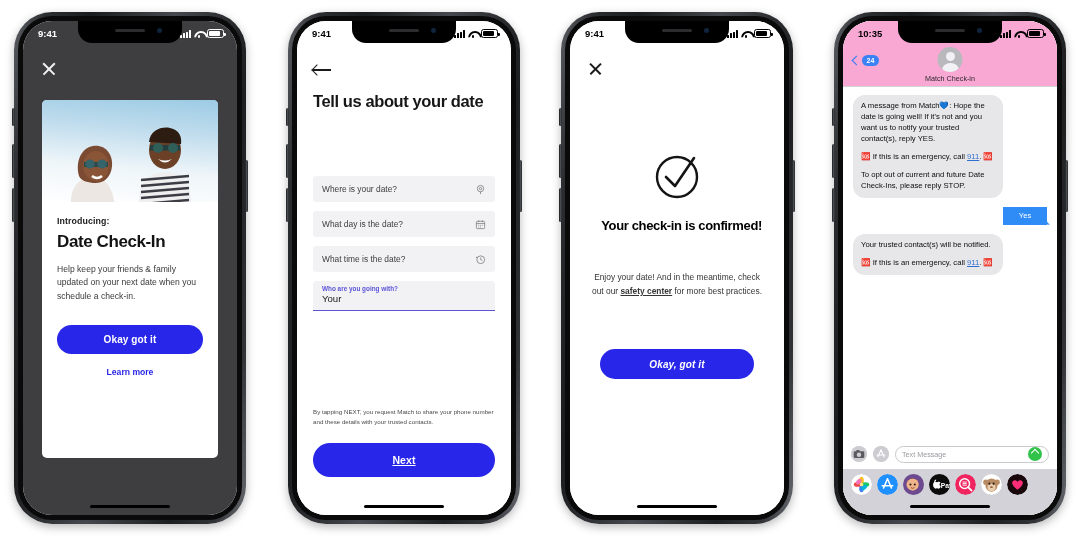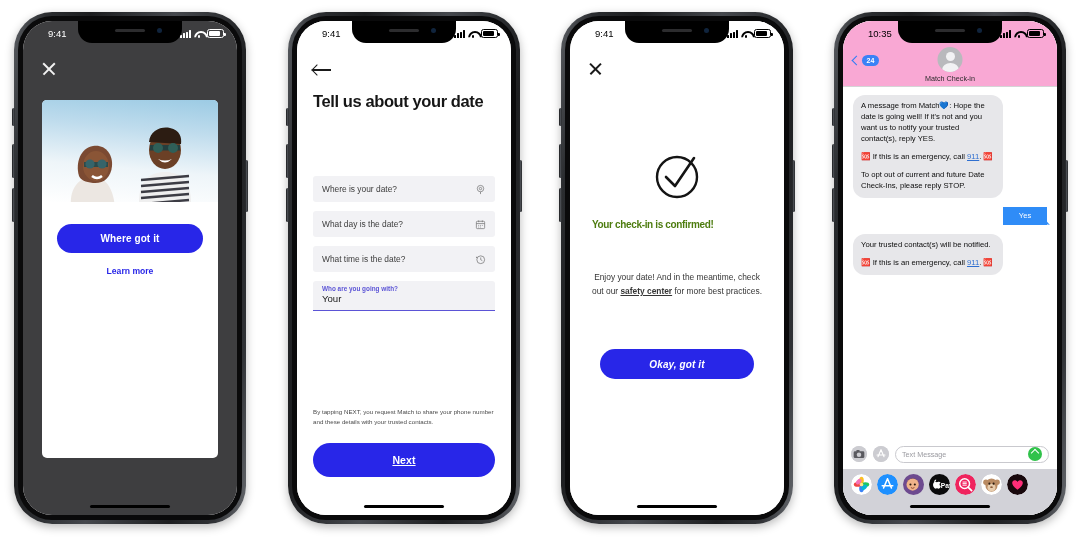--- a/index.html
+++ b/index.html
@@ -66,24 +66,24 @@
     width:30px; height:3px; border-radius:2px; background:#2c2c2e;
   }
   .notch .cam {
     position:absolute; right:20px; top:7px;
     width:5px; height:5px; border-radius:50%;
     background:#10243d;
   }
 
   
   .statusbar {
-    position: absolute; top:0; left:10px; right:0; height:22px;
+    position: absolute; top:0; left:0; right:0; height:22px;
     display:flex; align-items:center; justify-content:space-between;
     padding: 3px 13px 0 15px;
-    font-size: 9.5px; font-weight: normal;
+    font-size: 9.5px; font-weight: bold;
     z-index: 11;
   }
   .statusbar.dark { color:#fff; }
   .statusbar.light { color:#000; }
   .sb-right { display:flex; align-items:center; gap:3px; }
   .bars { display:flex; align-items:flex-end; gap:1px; height:8px; }
   .bars i { width:2px; background:currentColor; border-radius:.5px; display:block; }
   .bars i:nth-child(1){height:3px}
   .bars i:nth-child(2){height:4.5px}
   .bars i:nth-child(3){height:6px}
@@ -205,21 +205,21 @@
     position:absolute; left:18px; top:40px; width:15px; height:15px; cursor:pointer;
   }
   .s3 .close::before, .s3 .close::after {
     content:""; position:absolute; left:0; top:6.5px; width:15px; height:1.5px; background:#1a1a1a;
   }
   .s3 .close::before { transform:rotate(45deg); }
   .s3 .close::after  { transform:rotate(-45deg); }
   .check-wrap { position:absolute; top:128px; left:0; right:0; display:flex; justify-content:center; }
   .title3 {
     position:absolute; top:197px; left:22px; right:22px;
-    text-align:left; font-size:10px; font-weight:bold; color:#4d7c0f;
+    text-align:right; font-size:13px; font-weight:bold; color:#000000;
     line-height:1.3; letter-spacing:-.35px;
   }
   .desc3 {
     position:absolute; top:250px; left:20px; right:20px;
     text-align:center; font-size:8.4px; line-height:1.62; color:#353535;
   }
   .desc3 a { color:#353535; text-decoration:underline; cursor:pointer;font-weight:bold; }
   .cta3 { position:absolute; left:30px; right:30px; top:328px; }
   .cta3 .btn-primary { height:30px; font-size:10px;font-style:italic; }
 
@@ -361,22 +361,27 @@
                   <path d="M8 80 L55 76"></path>
               </g>
               <ellipse cx="31" cy="26" rx="16" ry="19" fill="#6b4026"></ellipse>
               <path d="M15 18 C16 6 28 2 36 4 C46 6 48 14 47 20 Z" fill="#2c1c12"></path>
               <path d="M16 21 h30 v5.5 h-30 z" fill="#243f3f"></path>
               <circle cx="24" cy="24" r="5" fill="#2f5f58"></circle>
               <circle cx="39" cy="24" r="5" fill="#2f5f58"></circle>
               <path d="M24 35 q7 7 14 0 q-7 3 -14 0" fill="#fff"></path>
             </svg>
           </div>
+          <div class="card1-body">
+            <div class="intro">Introducing:</div>
+            <div class="title1">Date Check-In</div>
+            <div class="desc1">Help keep your friends &amp; family updated on your next date when you schedule a check-in.</div>
+          </div>
           <div class="cta-wrap">
-            <button class="btn-primary">Where got it</button>
+            <button class="btn-primary">Okay got it</button>
             <div class="learn">Learn more</div>
           </div>
         </div>
 
         <div class="home-ind"></div>
       </div>
     </div>
   </div>
 
   <div class="phone p2">

